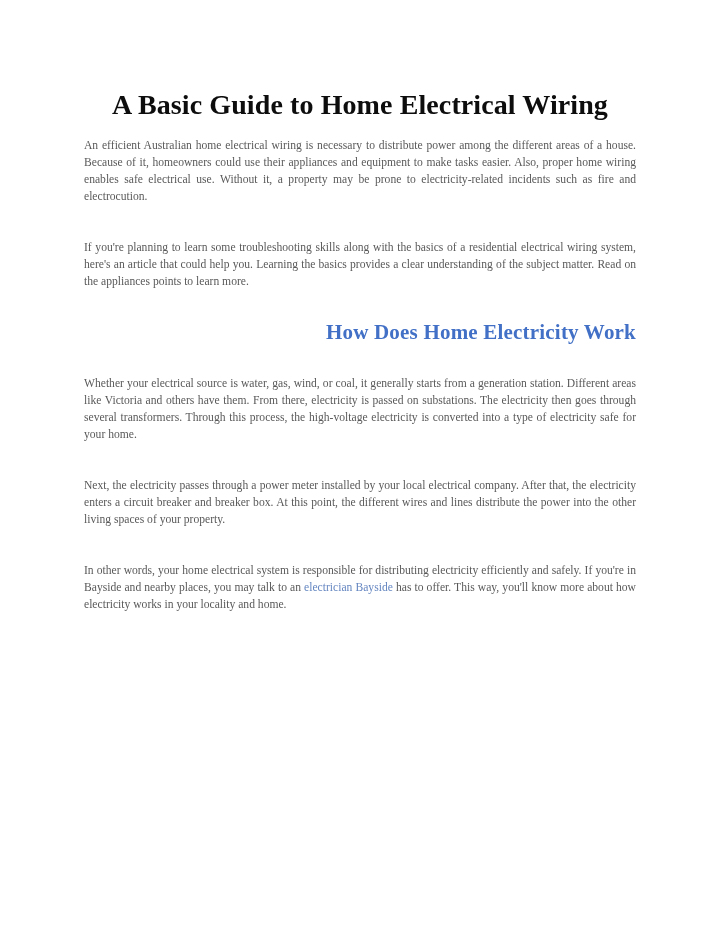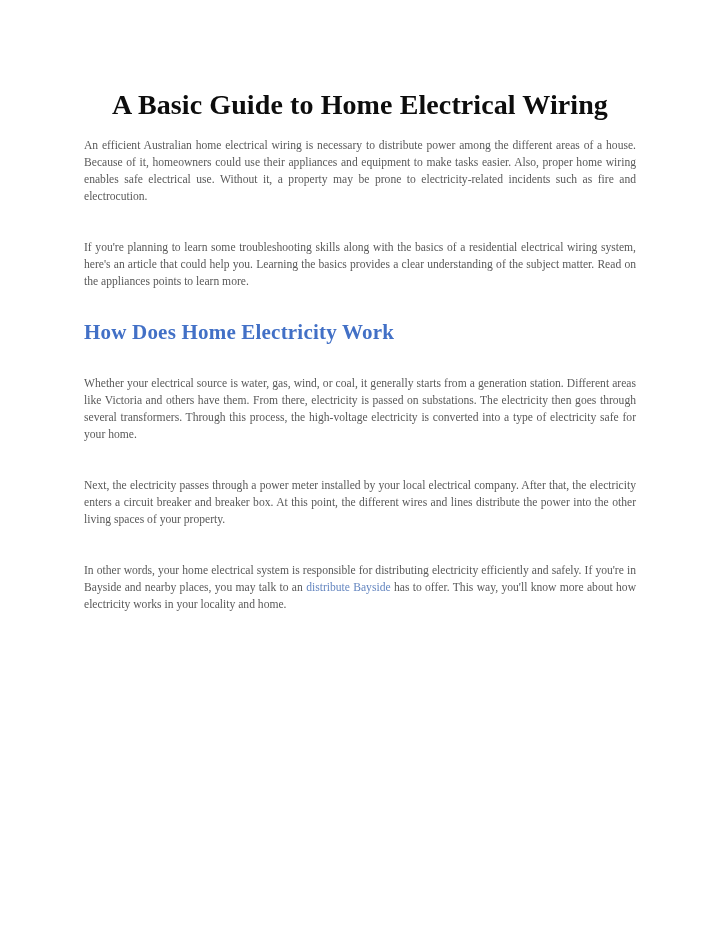--- a/index.html
+++ b/index.html
@@ -51,21 +51,21 @@
   }
   .gap-lg {
     height: 17px;
   }
   .section-heading {
     font-family: "Liberation Serif", "DejaVu Serif", serif;
     font-size: 21px;
     line-height: 26px;
     font-weight: bold;
     color: #4270c6;
-    text-align: left;
+    text-align: right;
     margin: 29px 0 30px 0;
     letter-spacing: 0.2px;
   }
   .inline-link {
     color: #6486c0;
     text-decoration: none;
     cursor: pointer;
   }
 </style>
 </head>
@@ -85,16 +85,16 @@
     <h2 class="section-heading">How Does Home Electricity Work</h2>
 
     <p class="body-par">Whether your electrical source is water, gas, wind, or coal, it generally starts from a generation station. Different areas like Victoria and others have them. From there, electricity is passed on substations. The electricity then goes through several transformers. Through this process, the high-voltage electricity is converted into a type of electricity safe for your home.</p>
 
     <div class="gap-lg"></div>
 
     <p class="body-par">Next, the electricity passes through a power meter installed by your local electrical company. After that, the electricity enters a circuit breaker and breaker box. At this point, the different wires and lines distribute the power into the other living spaces of your property.</p>
 
     <div class="gap-lg"></div>
 
-    <p class="body-par tight"><span>In other words, your home electrical system is responsible for distributing electricity efficiently and safely. If you're in Bayside and nearby places, you may talk to an </span><a class="inline-link">distribute Bayside</a><span> has to offer. This way, you'll know more about how electricity works in your locality and home.</span></p>
+    <p class="body-par tight"><span>In other words, your home electrical system is responsible for distributing electricity efficiently and safely. If you're in Bayside and nearby places, you may talk to an </span><a class="inline-link">electrician Bayside</a><span> has to offer. This way, you'll know more about how electricity works in your locality and home.</span></p>
 
   </div>
 </div>
 
 </body></html>

